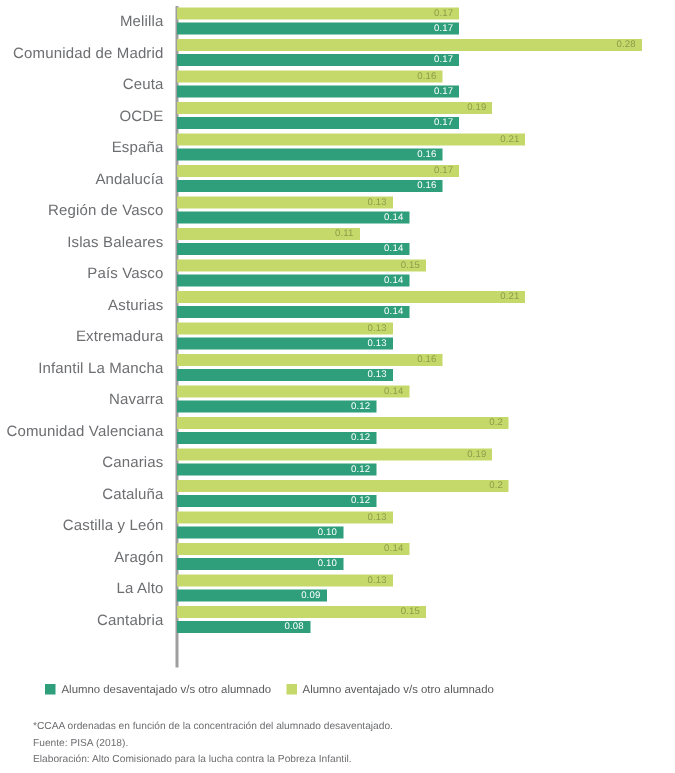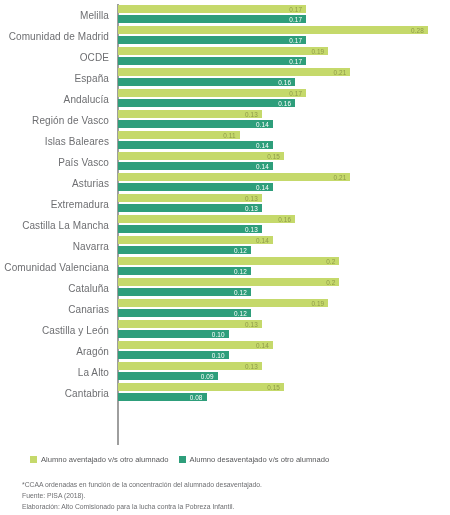--- a/index.html
+++ b/index.html
@@ -168,20 +168,31 @@
           <div class="bars">
             <div class="bar light" style="width: 309.867px; background: rgb(197, 217, 107);">
               <span class="bar-value">0.28</span>
             </div>
             <div class="bar dark" style="width: 188.133px; background: rgb(46, 158, 123);">
               <span class="bar-value">0.17</span>
             </div>
           </div>
         </div>
         <div class="row">
+          <div class="row-label">Ceuta</div>
+          <div class="bars">
+            <div class="bar light" style="width: 177.067px; background: rgb(197, 217, 107);">
+              <span class="bar-value">0.16</span>
+            </div>
+            <div class="bar dark" style="width: 188.133px; background: rgb(46, 158, 123);">
+              <span class="bar-value">0.17</span>
+            </div>
+          </div>
+        </div>
+        <div class="row">
           <div class="row-label">OCDE</div>
           <div class="bars">
             <div class="bar light" style="width: 210.267px; background: rgb(197, 217, 107);">
               <span class="bar-value">0.19</span>
             </div>
             <div class="bar dark" style="width: 188.133px; background: rgb(46, 158, 123);">
               <span class="bar-value">0.17</span>
             </div>
           </div>
         </div>
@@ -256,21 +267,21 @@
           <div class="bars">
             <div class="bar light" style="width: 143.867px; background: rgb(197, 217, 107);">
               <span class="bar-value">0.13</span>
             </div>
             <div class="bar dark" style="width: 143.867px; background: rgb(46, 158, 123);">
               <span class="bar-value">0.13</span>
             </div>
           </div>
         </div>
         <div class="row">
-          <div class="row-label">Castilla La Mancha</div>
+          <div class="row-label">Infantil La Mancha</div>
           <div class="bars">
             <div class="bar light" style="width: 177.067px; background: rgb(197, 217, 107);">
               <span class="bar-value">0.16</span>
             </div>
             <div class="bar dark" style="width: 143.867px; background: rgb(46, 158, 123);">
               <span class="bar-value">0.13</span>
             </div>
           </div>
         </div>
         <div class="row">
@@ -289,42 +300,42 @@
           <div class="bars">
             <div class="bar light" style="width: 221.333px; background: rgb(197, 217, 107);">
               <span class="bar-value">0.2</span>
             </div>
             <div class="bar dark" style="width: 132.8px; background: rgb(46, 158, 123);">
               <span class="bar-value">0.12</span>
             </div>
           </div>
         </div>
         <div class="row">
+          <div class="row-label">Canarias</div>
+          <div class="bars">
+            <div class="bar light" style="width: 210.267px; background: rgb(197, 217, 107);">
+              <span class="bar-value">0.19</span>
+            </div>
+            <div class="bar dark" style="width: 132.8px; background: rgb(46, 158, 123);">
+              <span class="bar-value">0.12</span>
+            </div>
+          </div>
+        </div>
+        <div class="row">
           <div class="row-label">Cataluña</div>
           <div class="bars">
             <div class="bar light" style="width: 221.333px; background: rgb(197, 217, 107);">
               <span class="bar-value">0.2</span>
             </div>
             <div class="bar dark" style="width: 132.8px; background: rgb(46, 158, 123);">
               <span class="bar-value">0.12</span>
             </div>
           </div>
         </div>
         <div class="row">
-          <div class="row-label">Canarias</div>
-          <div class="bars">
-            <div class="bar light" style="width: 210.267px; background: rgb(197, 217, 107);">
-              <span class="bar-value">0.19</span>
-            </div>
-            <div class="bar dark" style="width: 132.8px; background: rgb(46, 158, 123);">
-              <span class="bar-value">0.12</span>
-            </div>
-          </div>
-        </div>
-        <div class="row">
           <div class="row-label">Castilla y León</div>
           <div class="bars">
             <div class="bar light" style="width: 143.867px; background: rgb(197, 217, 107);">
               <span class="bar-value">0.13</span>
             </div>
             <div class="bar dark" style="width: 110.667px; background: rgb(46, 158, 123);">
               <span class="bar-value">0.10</span>
             </div>
           </div>
         </div>
@@ -358,27 +369,27 @@
             </div>
             <div class="bar dark" style="width: 88.5333px; background: rgb(46, 158, 123);">
               <span class="bar-value">0.08</span>
             </div>
           </div>
         </div>
       </div>
   </div>
 
   <div class="legend" id="legend">
+      <div class="legend-item">
+        <span class="legend-swatch" style="background: rgb(46, 158, 123);"></span>
+        <span class="legend-label">Alumno desaventajado v/s otro alumnado</span>
+      </div>
       <div class="legend-item">
         <span class="legend-swatch" style="background: rgb(197, 217, 107);"></span>
         <span class="legend-label">Alumno aventajado v/s otro alumnado</span>
-      </div>
-      <div class="legend-item">
-        <span class="legend-swatch" style="background: rgb(46, 158, 123);"></span>
-        <span class="legend-label">Alumno desaventajado v/s otro alumnado</span>
       </div>
     </div>
 
   <div class="footnotes" id="footnotes">
       <div class="footnote">*CCAA ordenadas en función de la concentración del alumnado desaventajado.</div>
       <div class="footnote">Fuente: PISA (2018).</div>
       <div class="footnote">Elaboración: Alto Comisionado para la lucha contra la Pobreza Infantil.</div>
     </div>
 
 </div>

